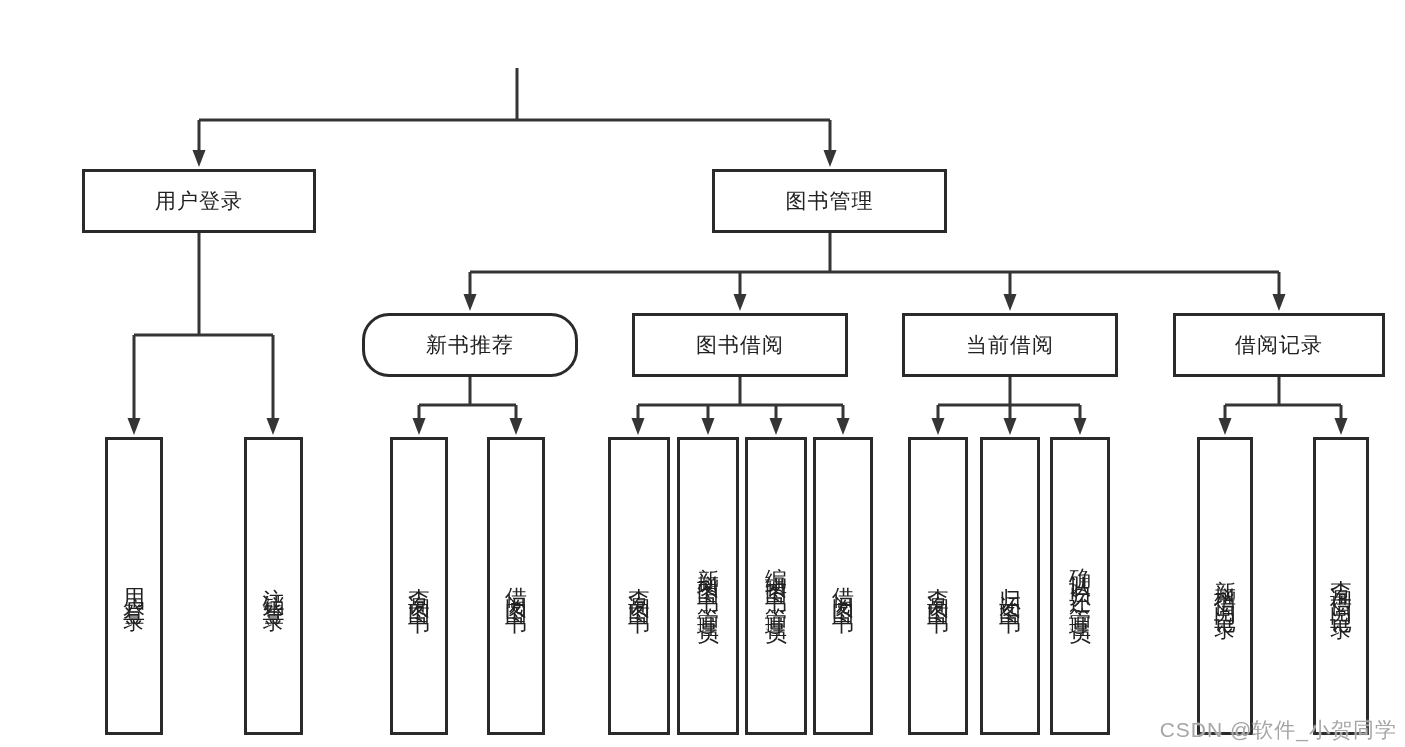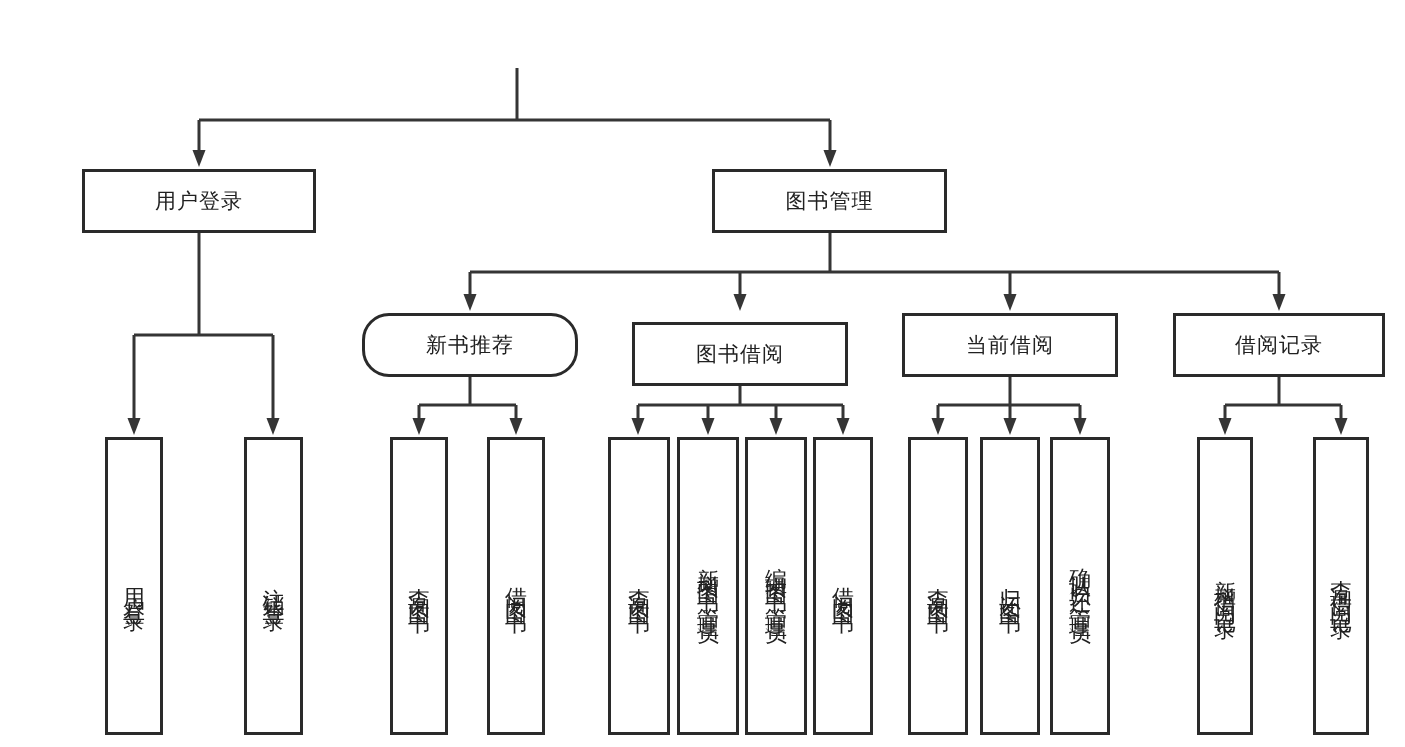--- a/index.html
+++ b/index.html
@@ -111,21 +111,21 @@
       <polygon points="1225,435 1218.5,418 1231.5,418"></polygon>
       <polygon points="1341,435 1334.5,418 1347.5,418"></polygon>
     </g>
   </svg>
 
 
   <div class="node hnode" style="left:82px; top:169px; width:234px; height:64px;">用户登录</div>
   <div class="node hnode" style="left:712px; top:169px; width:235px; height:64px;text-align:center;">图书管理</div>
 
   <div class="node hnode" style="left:362px; top:313px; width:216px; height:64px;border-radius:27px;">新书推荐</div>
-  <div class="node hnode" style="left:632px; top:313px; width:216px; height:64px;margin-top:9px;">图书借阅</div>
+  <div class="node hnode" style="left:632px; top:313px; width:216px; height:64px;">图书借阅</div>
   <div class="node hnode" style="left:902px; top:313px; width:216px; height:64px;text-align:center;">当前借阅</div>
   <div class="node hnode" style="left:1173px; top:313px; width:212px; height:64px;">借阅记录</div>
 
   <div class="node leaf" style="left:105px; top:437px; width:58px; height:298px;">用户登录</div>
   <div class="node leaf" style="left:244px; top:437px; width:59px; height:298px;">注销登录</div>
 
   <div class="node leaf" style="left:390px; top:437px; width:58px; height:298px;">查询图书</div>
   <div class="node leaf" style="left:487px; top:437px; width:58px; height:298px;">借阅图书</div>
 
   <div class="node leaf" style="left:608px; top:437px; width:62px; height:298px;">查询图书</div>
@@ -133,14 +133,15 @@
   <div class="node leaf" style="left:745px; top:437px; width:62px; height:298px;">编辑图书（管理员）</div>
   <div class="node leaf" style="left:813px; top:437px; width:60px; height:298px;">借阅图书</div>
 
   <div class="node leaf" style="left:908px; top:437px; width:60px; height:298px;">查询图书</div>
   <div class="node leaf" style="left:980px; top:437px; width:60px; height:298px;">归还图书</div>
   <div class="node leaf" style="left:1050px; top:437px; width:60px; height:298px;">确认归还（管理员）</div>
 
   <div class="node leaf" style="left:1197px; top:437px; width:56px; height:298px;">新增借阅记录</div>
   <div class="node leaf" style="left:1313px; top:437px; width:56px; height:298px;">查询借阅记录</div>
 
+  <div class="watermark">CSDN @软件_小贺同学</div>
 
 </div>
 
 </body></html>

